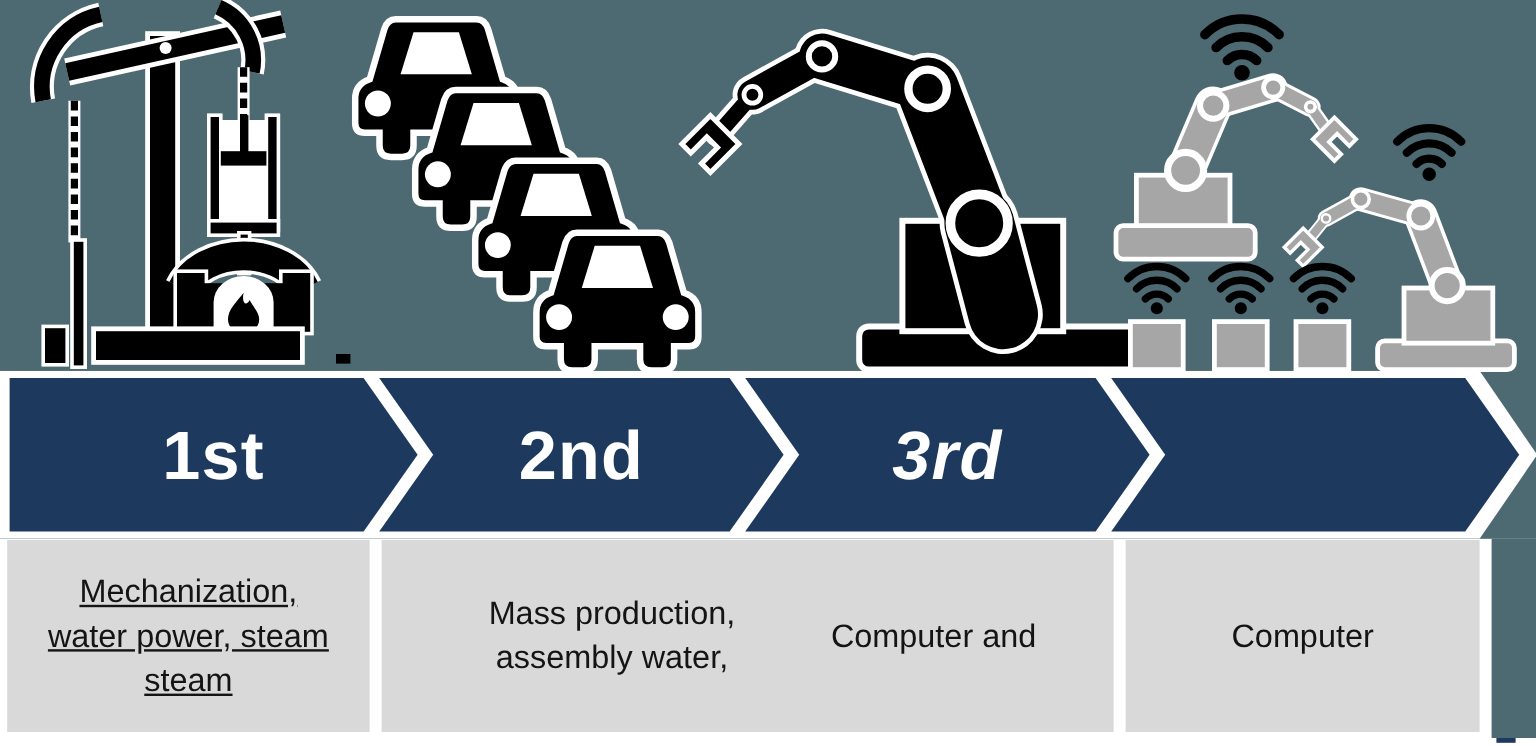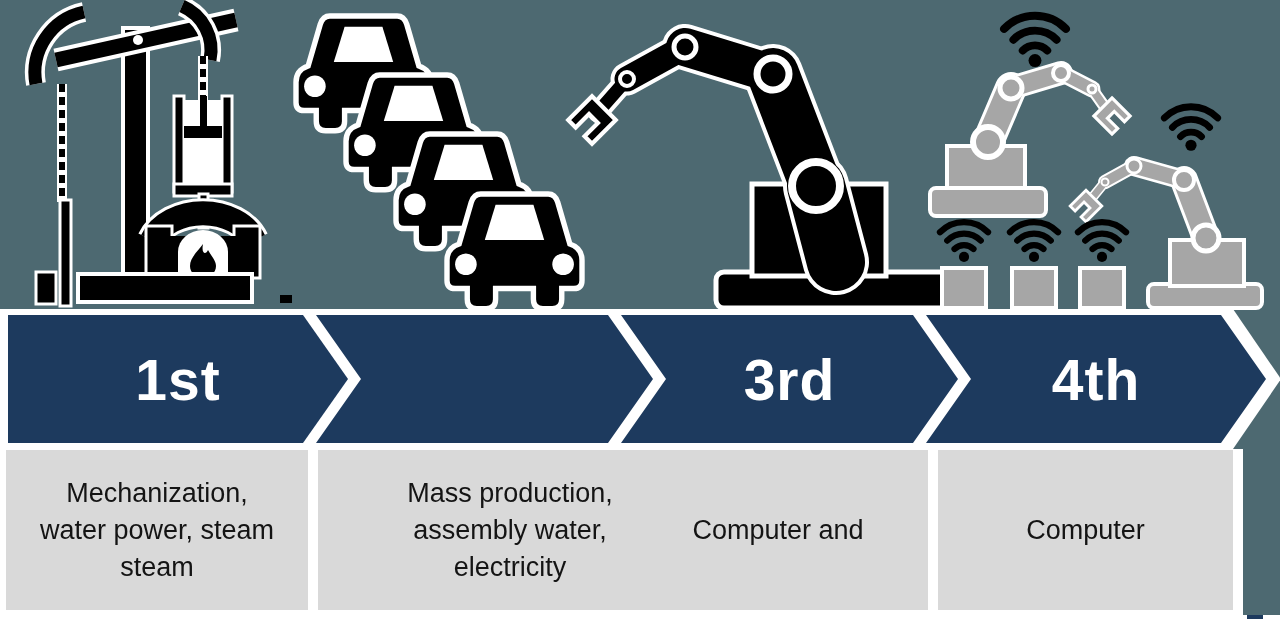--- a/index.html
+++ b/index.html
@@ -195,34 +195,33 @@
   <svg class="band-svg" viewBox="0 0 1280 140" aria-hidden="true">
     <polygon points="0,0 1233,0 1281,70 1233,140 0,140" fill="#ffffff"></polygon>
     <polygon points="8,6 303,6 348,70 303,134 8,134" fill="#1d3a5e"></polygon>
     <polygon points="316,6 608,6 653,70 608,134 316,134 361,70" fill="#1d3a5e"></polygon>
     <polygon points="621,6 913,6 958,70 913,134 621,134 666,70" fill="#1d3a5e"></polygon>
     <polygon points="926,6 1221,6 1266,70 1221,134 926,134 971,70" fill="#1d3a5e"></polygon>
   </svg>
 
   <div class="band-labels" id="band-labels">
       <div class="stage-label" style="left: 8px; width: 340px;">1st</div>
-      <div class="stage-label" style="left: 621px; width: 337px;">3rd</div>
-      <div class="stage-label" style="left: 926px; width: 340px;">4th</div>
+      <div class="stage-label" style="left: 316px; width: 337px;">2nd</div>
+      <div class="stage-label" style="left: 621px; width: 337px; font-style: italic;">3rd</div>
     </div>
 
   <div class="panels" id="panels">
-      <div class="panel" style="left: 6px; width: 302px;">
+      <div class="panel" style="left: 6px; width: 302px; text-decoration: underline;">
         <div>Mechanization,</div>
         <div>water power, steam</div>
         <div>steam</div>
       </div>
       <div class="panel" style="left: 318px; width: 300px; padding-left: 42px;">
         <div>Mass production,</div>
         <div>assembly water,</div>
-        <div>electricity</div>
       </div>
       <div class="panel" style="left: 628px; width: 300px;">
         <div>Computer and</div>
       </div>
       <div class="panel" style="left: 938px; width: 295px;">
         <div>Computer</div>
       </div>
     </div>
 
 </div>

